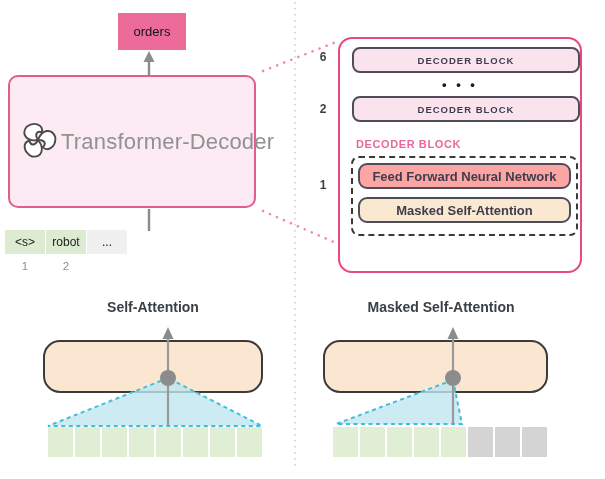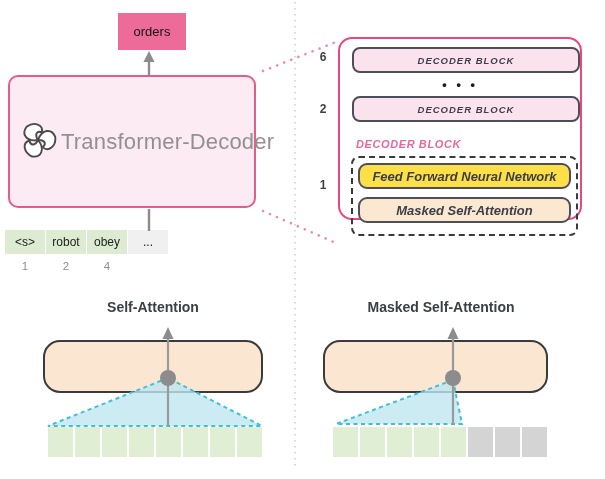--- a/index.html
+++ b/index.html
@@ -24,38 +24,38 @@
   .tokens-row{left:5px;top:230px;display:flex;}
   .token-col{width:40px;margin-right:1px;display:flex;flex-direction:column;align-items:center;}
   .token-cell{width:100%;height:24px;display:flex;align-items:center;justify-content:center;
     font-size:12px;color:#20231f;}
   .token-cell.green{background:#dcebd1;}
   .token-cell.gray{background:#f0f0f0;}
   .token-index{margin-top:6px;font-size:11.5px;color:#8f8f8f;height:13px;}
 
   
   .stack-panel{
-    left:338px;top:37px;width:244px;height:183px;background:#ffffff;
-    border:2.5px solid #e8487f;border-radius:14px;font-style:italic;
+    left:338px;top:37px;width:244px;height:236px;background:#ffffff;
+    border:2.5px solid #e8487f;border-radius:14px;
   }
   .decoder-pill{
     left:12px;width:228px;height:26px;background:#fbe3ee;
     border:2px solid #4e4e5a;border-radius:8px;
     display:flex;align-items:center;justify-content:center;
     font-size:9.5px;font-weight:bold;letter-spacing:1px;color:#3d3d4c;
   }
   .stack-dots{left:0;top:38px;width:100%;text-align:center;font-size:13px;font-weight:bold;color:#1d1d1d;letter-spacing:3px;}
   .stack-label{left:16px;top:99px;font-size:11px;font-weight:bold;letter-spacing:.6px;color:#e8679e;}
   .dashed-box{left:11px;top:117px;width:227px;height:80px;border:2px dashed #3a3a3a;border-radius:8px;}
   .layer-pill{
     left:5px;width:213px;height:26px;border:2px solid #4e4e5a;border-radius:9px;
     display:flex;align-items:center;justify-content:center;
     font-size:13px;font-weight:bold;color:#3d3d4c;
   }
-  .layer-ffnn{top:5px;background:#fde047;}
+  .layer-ffnn{top:5px;background:#fca5a5;}
   .layer-masked{top:39px;background:#fbe8d0;}
   .stack-num{width:16px;text-align:center;font-size:12px;font-weight:bold;color:#3f3f3f;}
 
   
   .diagram-title{top:299px;width:200px;text-align:center;font-size:14px;font-weight:bold;color:#3a4045;}
   .attn-pill{top:340px;height:53px;background:#fbe7d1;border:2px solid #3b3b3b;border-radius:17px;}
   .cells-row{top:427px;display:flex;}
   .cell{width:25px;height:30px;margin-right:2px;}
   .cell.green{background:#e0eed4;}
   .cell.gray{background:#d4d4d4;}
@@ -85,24 +85,20 @@
   </div>
 
   <div class="abs tokens-row">
     <div class="token-col">
       <div class="token-cell green">&lt;s&gt;</div>
       <div class="token-index">1</div>
     </div>
     <div class="token-col">
       <div class="token-cell green">robot</div>
       <div class="token-index">2</div>
-    </div>
-    <div class="token-col">
-      <div class="token-cell green">obey</div>
-      <div class="token-index">4</div>
     </div>
     <div class="token-col">
       <div class="token-cell gray">...</div>
       <div class="token-index"></div>
     </div>
   </div>
 
   <div class="abs stack-num" style="left:315px;top:50px;">6</div>
   <div class="abs stack-num" style="left:315px;top:102px;">2</div>
   <div class="abs stack-num" style="left:315px;top:178px;">1</div>

